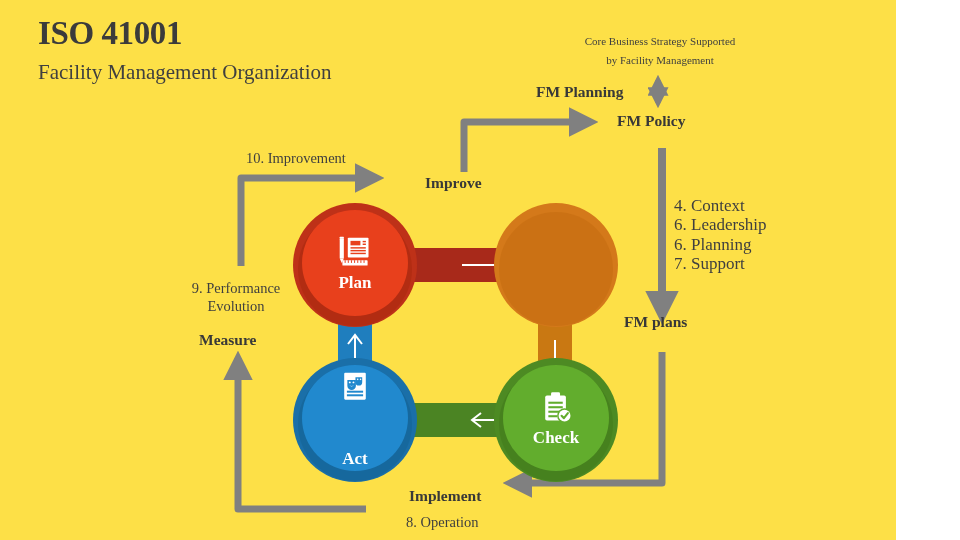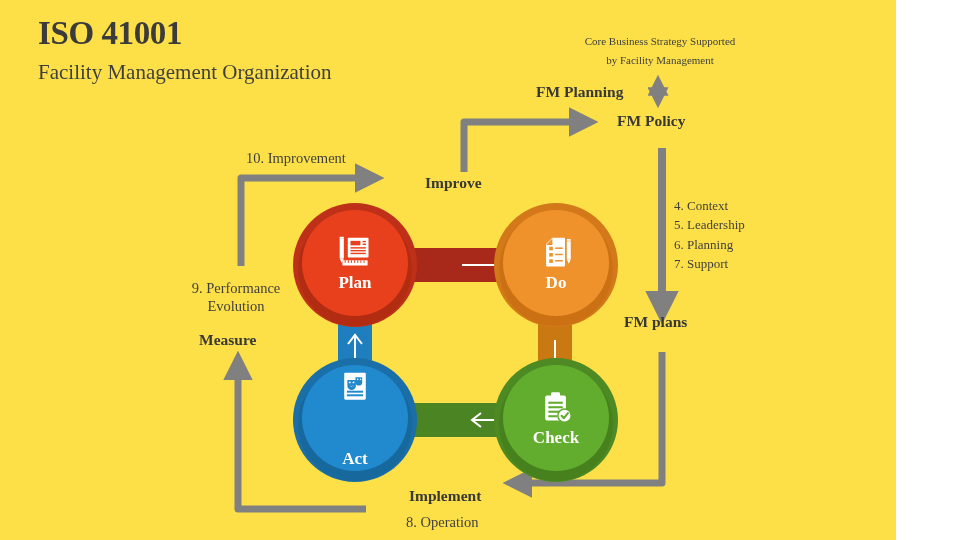--- a/index.html
+++ b/index.html
@@ -167,23 +167,23 @@
 
   <div class="lbl" style="left:246px; top:150px;">10. Improvement</div>
 
   <div style="position:absolute; left:166px; top:279px; width:140px; text-align:center; font-size:14.5px; color:#3f3f3f; line-height:18px;">
     <div>9. Performance</div>
     <div>Evolution</div>
   </div>
 
   <div class="lbl" style="left:406px; top:514px;">8. Operation</div>
 
-  <div style="position:absolute; left:674px; top:196px; font-size:13px; color:#3f3f3f; line-height:19.3px;">
+  <div style="position:absolute; left:674px; top:196px; font-size:17px; color:#3f3f3f; line-height:19.3px;">
     <div>4. Context</div>
-    <div>5. Leadership</div>
+    <div>6. Leadership</div>
     <div>6. Planning</div>
     <div>7. Support</div>
   </div>
 
   <div class="bar" style="left:390px; top:248px;">
     <svg width="210" height="34" viewBox="0 0 210 34" xmlns="http://www.w3.org/2000/svg">
       <rect x="0" y="0" width="210" height="34" fill="#A8291A"></rect>
       <line x1="72" y1="17" x2="128" y2="17" stroke="#ffffff" stroke-width="2"></line>
       <polyline points="119,10 128,17 119,24" fill="none" stroke="#ffffff" stroke-width="2"></polyline>
     </svg>
@@ -244,42 +244,20 @@
           </g>
         </g>
       </svg>
       <div class="cap">Plan</div>
     </div>
   </div>
 
   <div class="node" id="node-do">
     <div class="ring" style="background:#D4791A;"></div>
     <div class="shadow" style="background:#C26C10;"></div>
-    <div class="disc" style="background:#F0922B;">
-      <svg class="ico" viewBox="0 0 40 40">
-        <g fill="#ffffff">
-
-          <path d="M10 3 h19 a1 1 0 0 1 1 1 v30 a1 1 0 0 1 -1 1 h-19 a1 1 0 0 1 -1 -1 v-24 l7 -7 z"></path>
-          <path d="M9 11 l7 -7 v7 z" fill="#F0922B"></path>
-          <g fill="#F0922B">
-            <rect x="12.5" y="13" width="4" height="4"></rect>
-            <rect x="12.5" y="20" width="4" height="4"></rect>
-            <rect x="12.5" y="27" width="4" height="4"></rect>
-            <rect x="19" y="13.8" width="8.5" height="1.7"></rect>
-            <rect x="19" y="20.8" width="8.5" height="1.7"></rect>
-            <rect x="19" y="27.8" width="8.5" height="1.7"></rect>
-          </g>
-
-          <rect x="32" y="7" width="4.4" height="20" rx="0.6"></rect>
-          <polygon points="32,27 36.4,27 34.2,32"></polygon>
-          <rect x="32" y="4.5" width="4.4" height="2" rx="0.6"></rect>
-        </g>
-      </svg>
-      <div class="cap">Do</div>
-    </div>
   </div>
 
   <div class="node" id="node-act">
     <div class="ring" style="background:#1A6FA8;"></div>
     <div class="shadow" style="background:#146294;"></div>
     <div class="disc" style="background:#2189CE;gap:41px;">
       <svg class="ico" viewBox="0 0 40 40">
         <g fill="#ffffff">
           <rect x="8" y="3" width="24" height="30" rx="1.2"></rect>
           <g fill="#2189CE">

